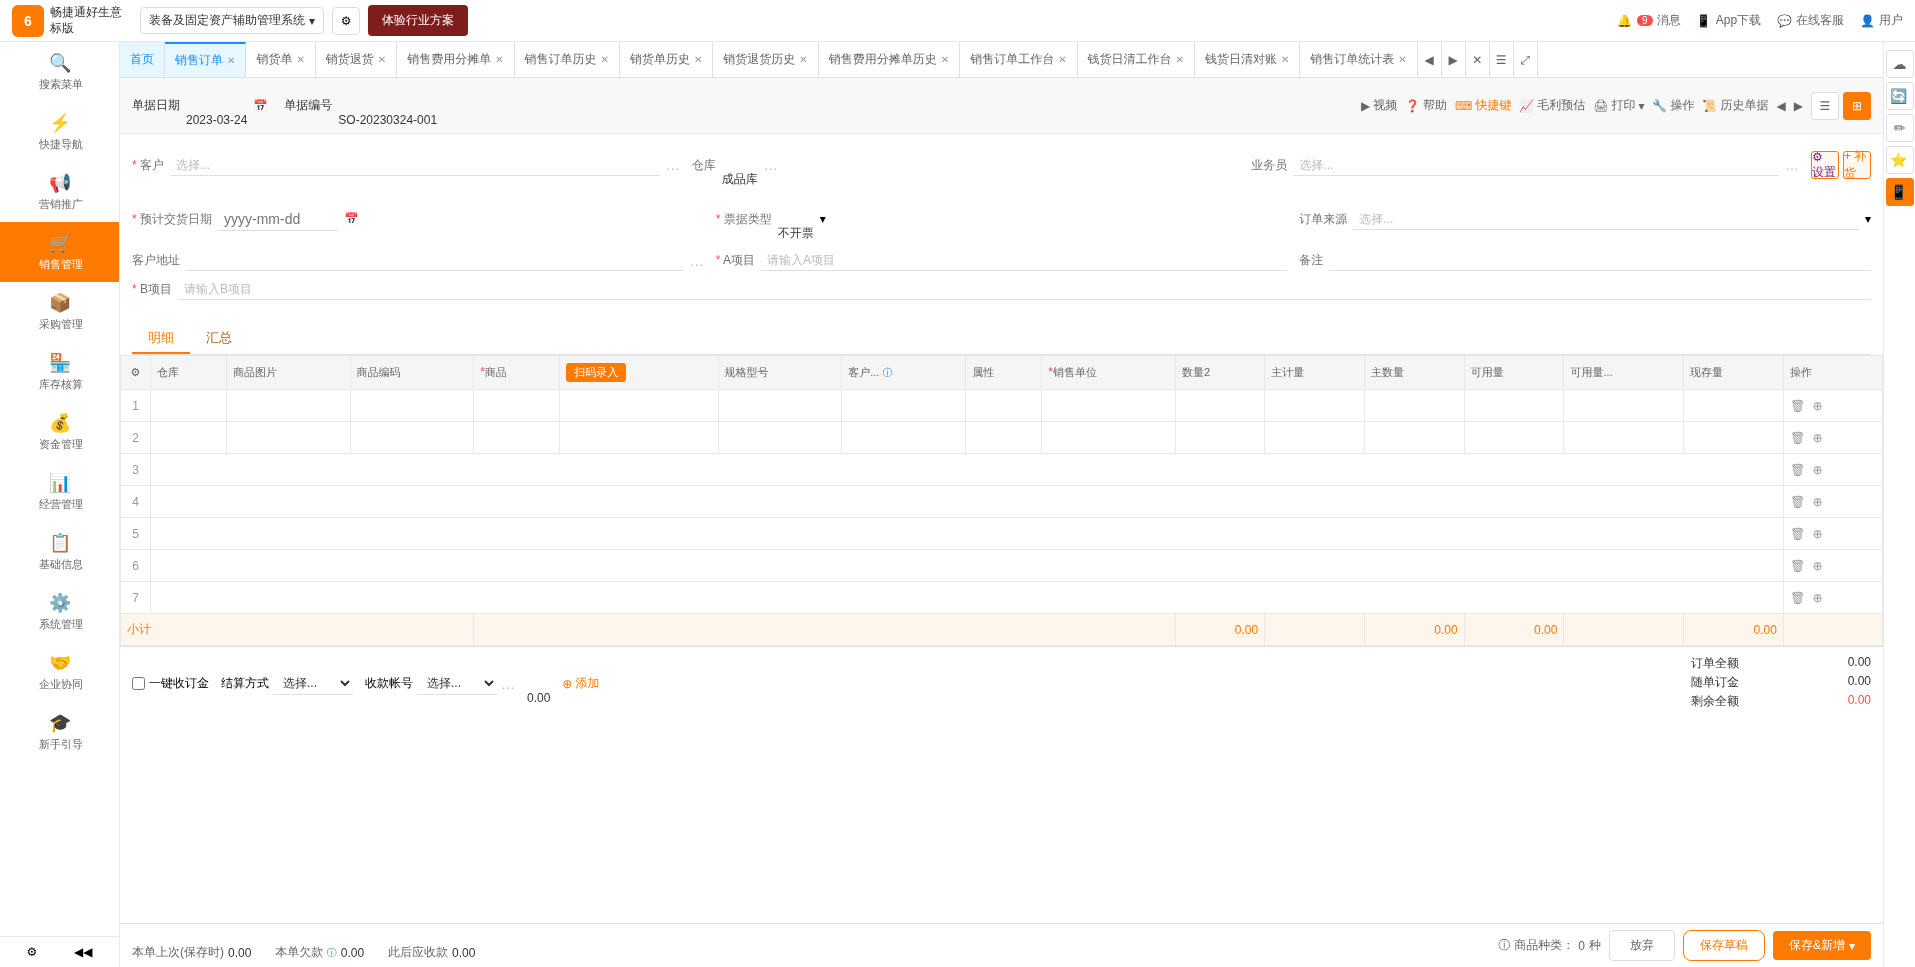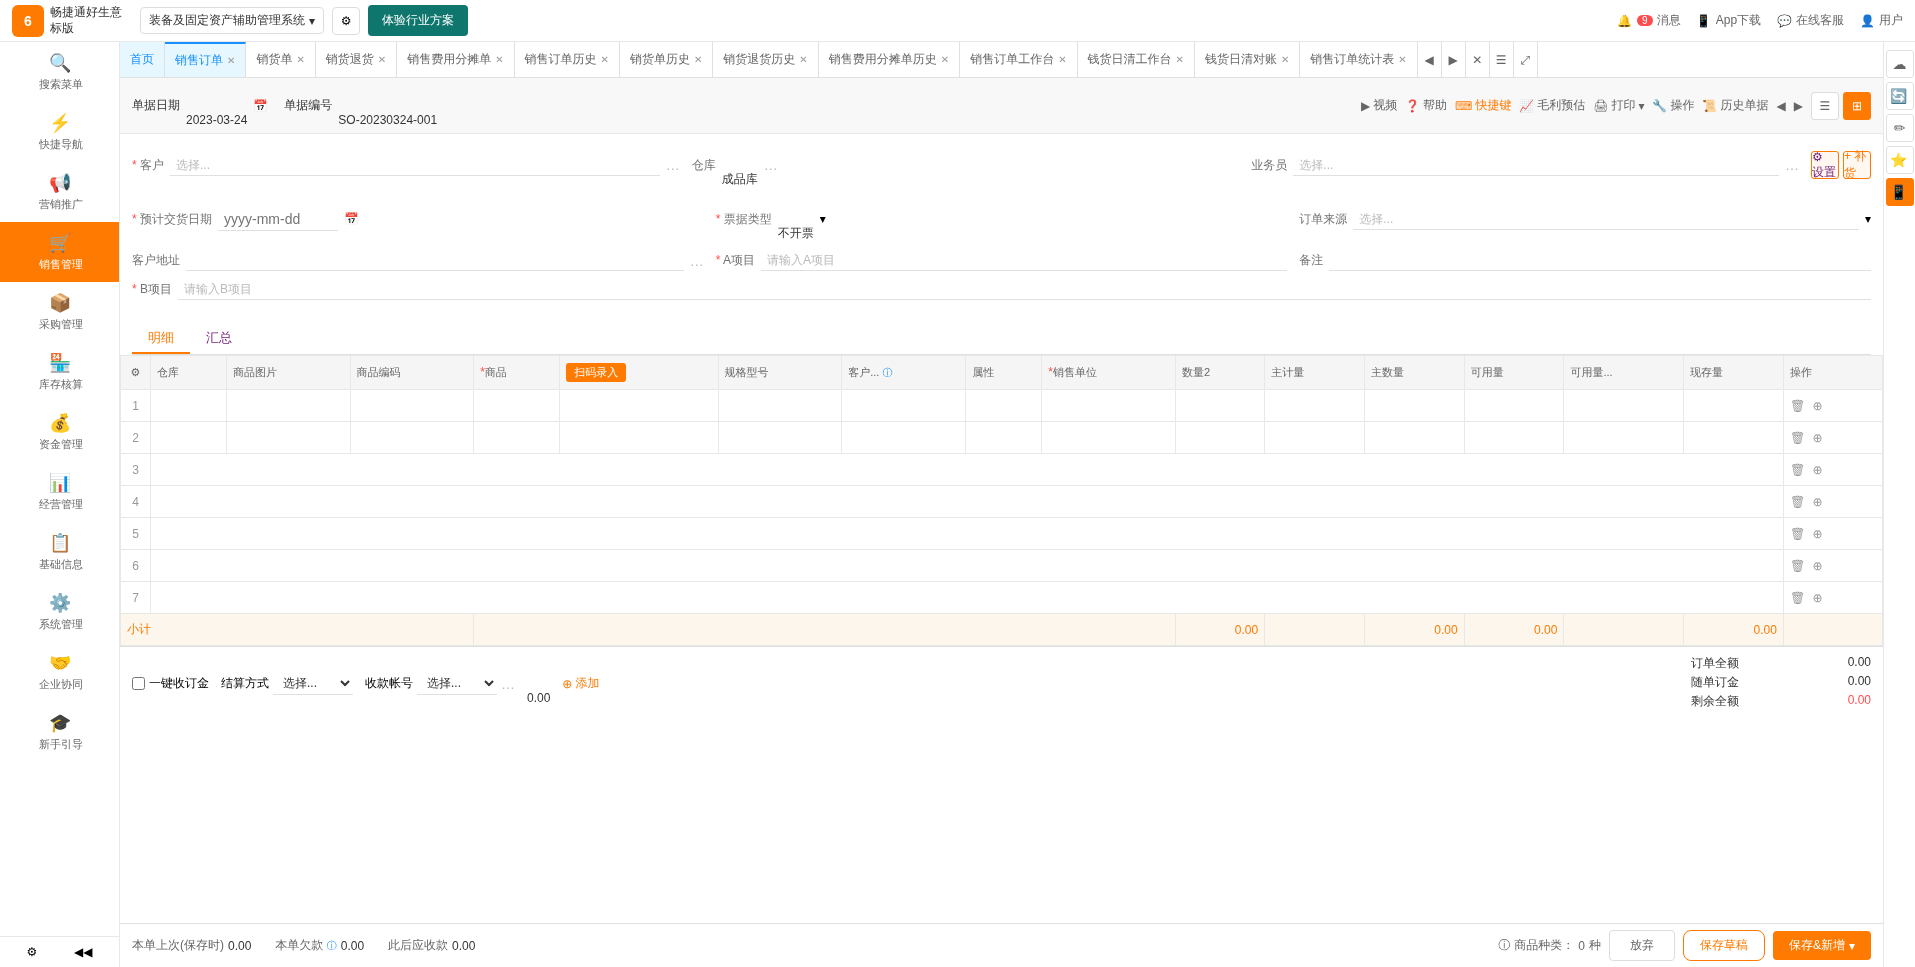--- a/index.html
+++ b/index.html
@@ -25,21 +25,21 @@
       border-radius: 6px; display: flex; align-items: center; justify-content: center;
       color: white; font-size: 14px; font-weight: bold;
     }
     .logo-text { font-size: 11px; color: #333; line-height: 1.3; }
     .system-selector {
       display: flex; align-items: center; gap: 4px;
       border: 1px solid #ddd; border-radius: 4px; padding: 4px 8px;
       cursor: pointer; color: #333; font-size: 12px;
     }
     .btn-orange {
-      background: #0f766e; color: white; border: none;
+      background: #7f1d1d; color: white; border: none;
       border-radius: 4px; padding: 7px 14px; cursor: pointer; font-size: 12px;
     }
     .top-right {
       margin-left: auto; display: flex; align-items: center; gap: 16px; color: #666;
     }
     .top-right-item { display: flex; align-items: center; gap: 4px; cursor: pointer; }
     .badge { background: #ff4d4f; color: white; border-radius: 10px; padding: 0 4px; font-size: 10px; min-width: 16px; text-align: center; }
     .gear-btn { width: 28px; height: 28px; border: 1px solid #ddd; border-radius: 4px; display: flex; align-items: center; justify-content: center; cursor: pointer; }
 
     
@@ -124,21 +124,21 @@
       padding: 3px 6px; background: transparent; font-size: 12px; color: #333;
     }
     .field-date-input {
       border: none; border-bottom: 1px solid #e0e0e0;
       padding: 3px 6px; background: transparent; font-size: 14px; color: #bbb; width: 120px;
     }
 
     
     .sub-tabs { display: flex; gap: 0; margin: 8px 12px 0; border-bottom: 1px solid #e0e0e0; }
     .sub-tab {
-      padding: 5px 16px; cursor: pointer; color: #701a75; border-bottom: 2px solid transparent;
+      padding: 5px 16px; cursor: pointer; color: #a16207; border-bottom: 2px solid transparent;
       font-size: 13px;
     }
     .sub-tab.active { color: #ff7a00; border-bottom-color: #ff7a00; font-weight: 500; }
 
     
     .table-wrapper { overflow-x: auto; margin: 0 0; }
     table { width: 100%; border-collapse: collapse; min-width: 1600px; }
     thead tr { background: #f5f5f5; }
     th {
       padding: 7px 6px; text-align: left; border: 1px solid #e8e8e8;
@@ -170,21 +170,21 @@
     
     .summary-panel {
       margin-left: auto; text-align: right; min-width: 180px;
     }
     .summary-row { display: flex; justify-content: space-between; gap: 24px; color: #333; margin-bottom: 2px; }
     .summary-val { color: #ff4d4f; font-weight: 500; }
     .summary-val.black { color: #333; }
 
     
     .footer-bar {
-      display: flex; align-items: center; padding: 6px 12px;
+      display: flex; align-items: flex-end; padding: 6px 12px;
       background: #fff; border-top: 1px solid #e0e0e0; gap: 24px; flex-shrink: 0;
     }
     .footer-item { display: flex; align-items: center; gap: 4px; color: #666; }
     .footer-item .val { color: #333; font-weight: 500; }
     .footer-right { margin-left: auto; display: flex; align-items: center; gap: 8px; }
     .btn-discard {
       border: 1px solid #ddd; background: white; color: #666;
       padding: 6px 20px; border-radius: 4px; cursor: pointer; font-size: 12px;
     }
     .btn-save-draft {

